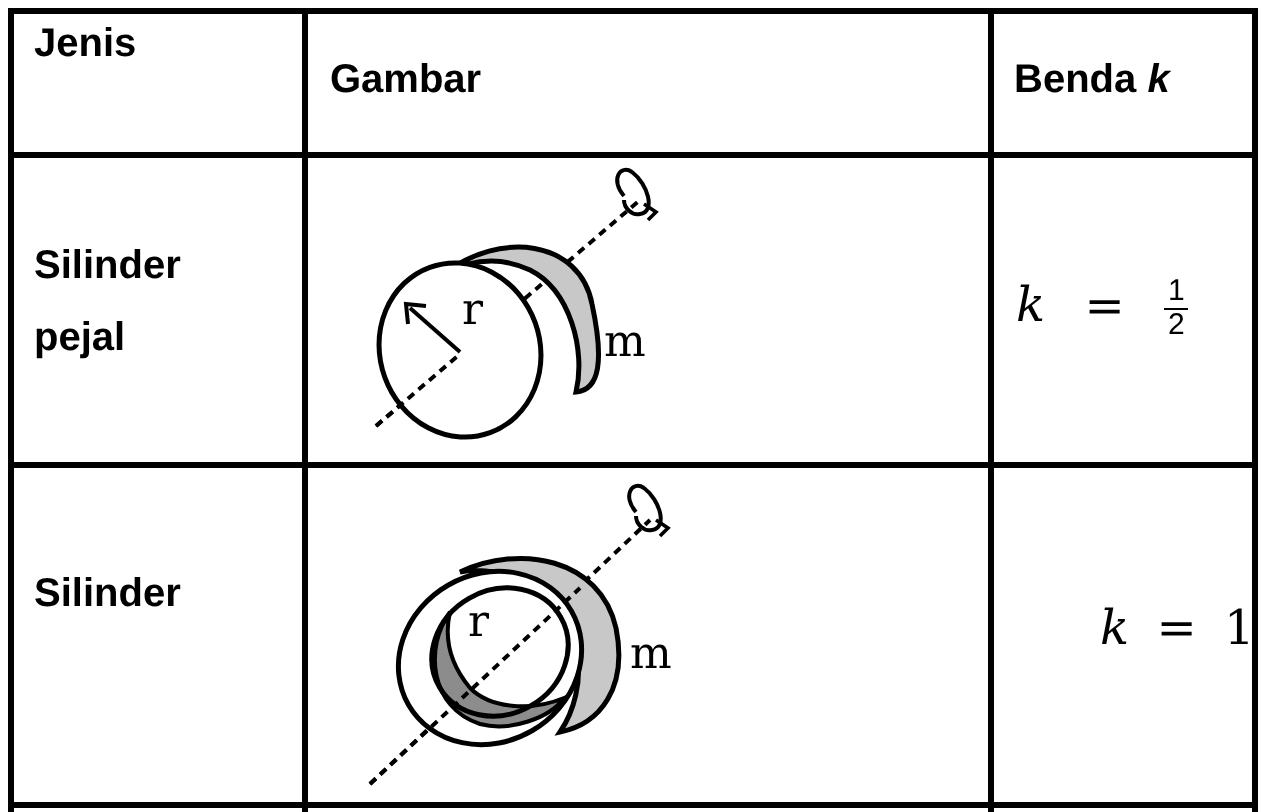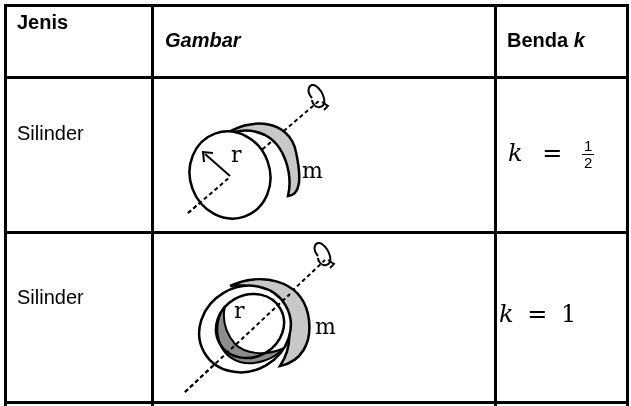--- a/index.html
+++ b/index.html
@@ -1,21 +1,21 @@
 <!DOCTYPE html>
 <html><head>
 <meta charset="utf-8">
 <style>
   html, body { margin: 0; padding: 0; background: #ffffff; }
   body { width: 631px; height: 406px; position: relative; overflow: hidden;
          font-family: "Liberation Sans", "DejaVu Sans", sans-serif; color: #000; }
   .line { position: absolute; background: #000; }
   .h { height: 3px; }
   .v { width: 3px; }
-  .cell-text { position: absolute; font-size: 20px; line-height: 36px; }
+  .cell-text { position: absolute; font-size: 20px; line-height: 36px; font-weight: bold; }
   .hdr { font-weight: bold; }
   .figure { position: absolute; }
   .math { position: absolute; font-family: "DejaVu Serif", "Liberation Serif", serif; font-size: 24px; }
   .math i { font-style: italic; }
   .frac { display: inline-block; vertical-align: middle; text-align: center;
           font-family: "Liberation Sans", sans-serif; font-size: 15px; line-height: 16px; }
   .frac .num { display: block; border-bottom: 1.5px solid #000; padding: 0 2px; }
   .frac .den { display: block; }
 </style>
 </head>
@@ -26,28 +26,29 @@
 <div class="line h" style="left:4px; top:231px; width:625px;"></div>
 <div class="line h" style="left:4px; top:401px; width:625px;"></div>
 <div class="line v" style="left:4px; top:4px; height:402px;"></div>
 <div class="line v" style="left:151px; top:4px; height:402px;"></div>
 <div class="line v" style="left:494px; top:4px; height:402px;"></div>
 <div class="line v" style="left:626px; top:4px; height:402px;"></div>
 
 <div class="cell-text hdr" style="left:17px; top:4px;">
   <div>Jenis</div>
 </div>
-<div class="cell-text hdr" style="left:165px; top:22px;font-style:italic;">Gambar</div>
+<div class="cell-text hdr" style="left:165px; top:22px;">Gambar</div>
 <div class="cell-text hdr" style="left:507px; top:22px;">
   <span>Benda</span>
   <i>k</i>
 </div>
 
 <div class="cell-text" style="left:17px; top:115px;">
   <div>Silinder</div>
+  <div>pejal</div>
 </div>
 
 <svg class="figure" style="left:160px; top:80px;" width="200" height="150" viewBox="0 0 200 150">
 
   <line x1="28" y1="133" x2="160" y2="20" stroke="#000" stroke-width="2" stroke-dasharray="4,3"></line>
 
   <path d="M62 57 C 90 35, 130 40, 136 72 C 142 100, 140 115, 128 116 C 133 95, 125 65, 105 55 C 90 48, 75 50, 62 57 Z" fill="#c8c8c8" stroke="#000" stroke-width="2.5"></path>
 
   <ellipse cx="70" cy="95" rx="40" ry="44" fill="#fff" stroke="#000" stroke-width="2.5" transform="rotate(-20 70 95)"></ellipse>
 
@@ -88,17 +89,17 @@
   <ellipse cx="90" cy="92" rx="35" ry="31" fill="none" stroke="#000" stroke-width="2.5" transform="rotate(-30 90 92)"></ellipse>
 
   <line x1="25" y1="158" x2="130" y2="60" stroke="#000" stroke-width="2" stroke-dasharray="4,3"></line>
 
   <path d="M158 22 C 151 14, 156 6, 162 10 M162 10 C 170 16, 174 30, 166 31 C 162 32, 158 28, 158 24" fill="none" stroke="#000" stroke-width="2"></path>
   <polyline points="168,26 174,30 170,34" fill="none" stroke="#000" stroke-width="1.8"></polyline>
   <text x="74" y="84" font-family="DejaVu Serif, serif" font-size="22">r</text>
   <text x="155" y="100" font-family="DejaVu Serif, serif" font-size="22">m</text>
 </svg>
 
-<div class="math" style="left:499px; top:300px;">
+<div class="math" style="left:550px; top:300px;">
   <i>k</i>
   <span style="margin:0 6px;">=</span>
   <span>1</span>
 </div>
 
 </body></html>

